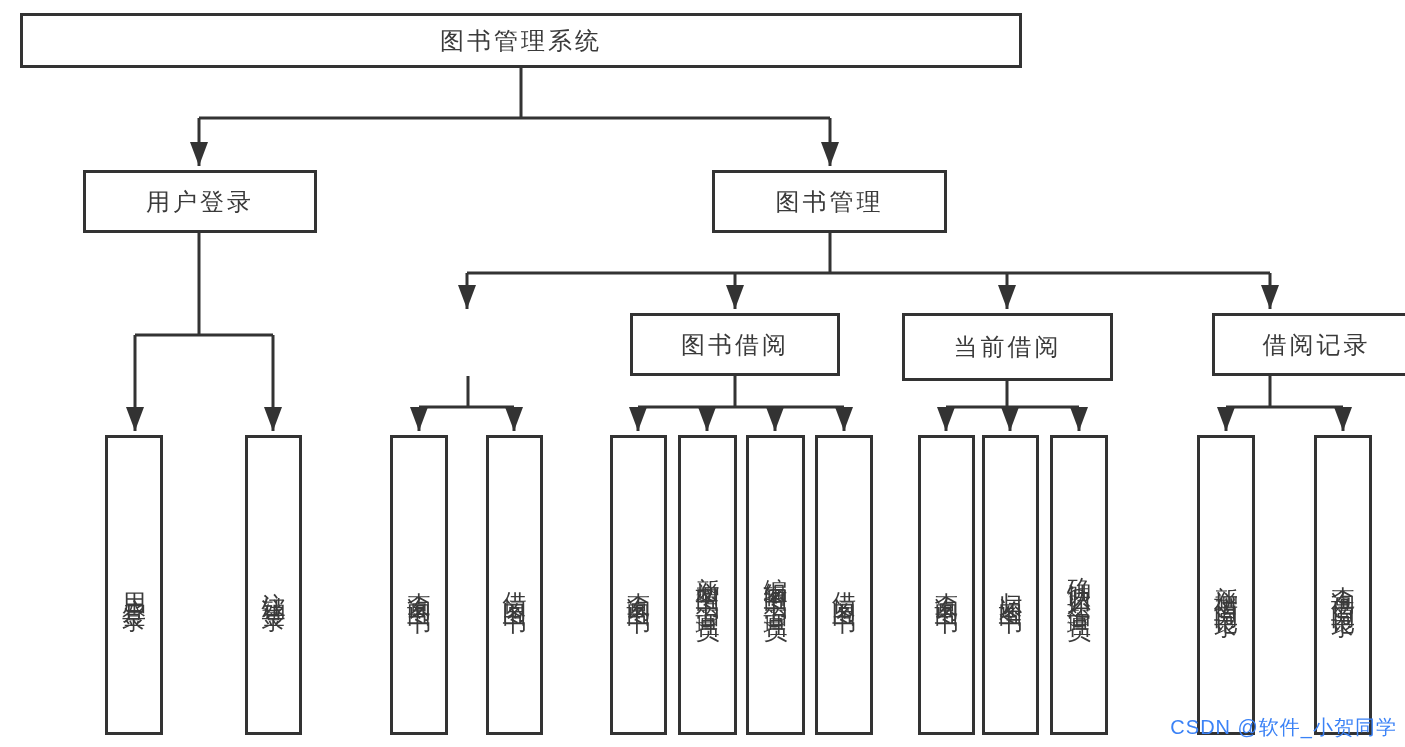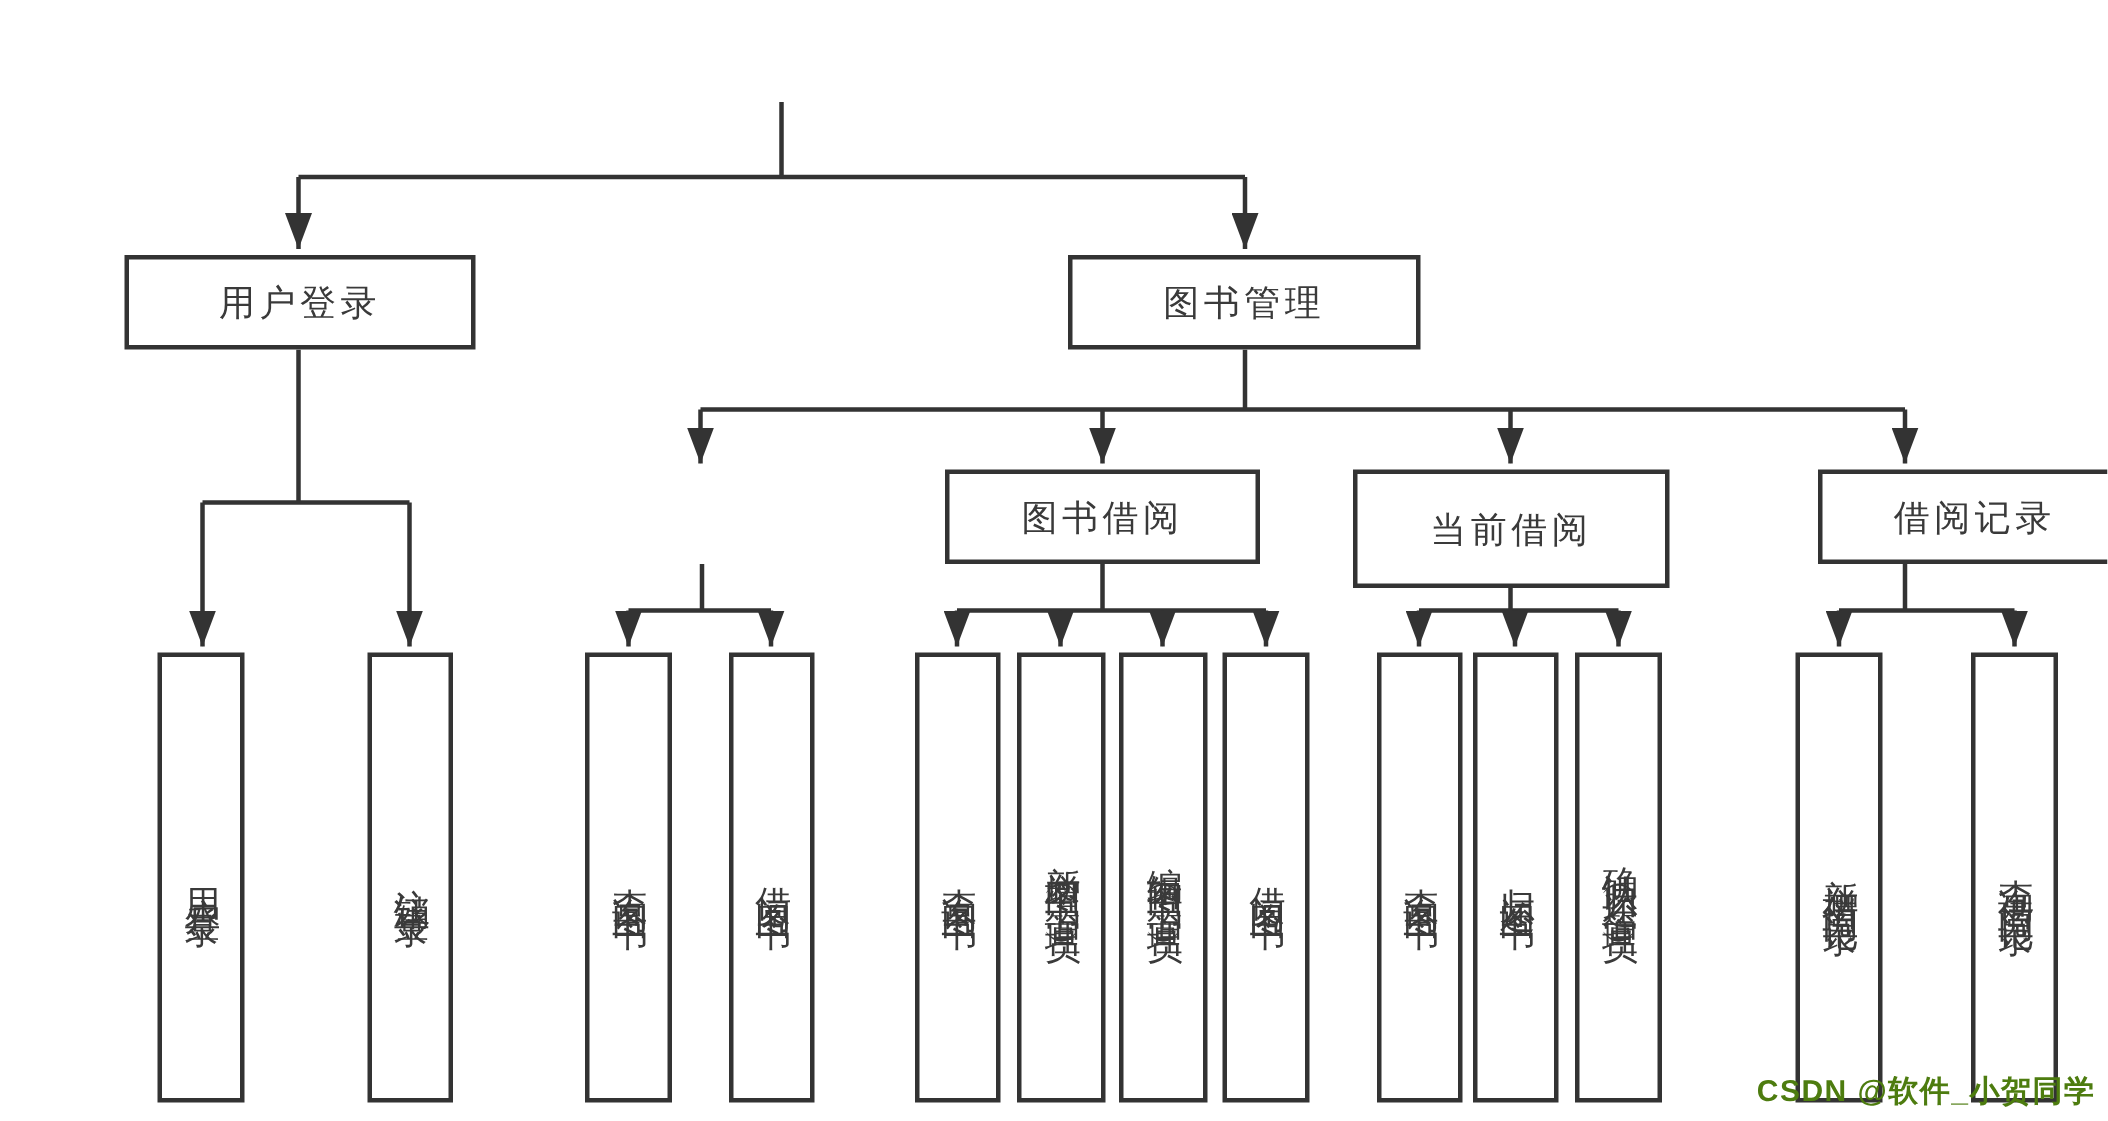--- a/index.html
+++ b/index.html
@@ -16,21 +16,21 @@
   }
   .vnode{
     position:absolute;box-sizing:border-box;border:3px solid #333;background:#fff;
     display:flex;align-items:center;justify-content:center;
     top:435px;height:300px;font-size:24px;
   }
   .vnode span{
     writing-mode:vertical-rl;line-height:1;letter-spacing:6px;white-space:nowrap;
   }
   .watermark{
-    position:absolute;right:8px;bottom:6px;color:#4d7c0f;font-size:20px;letter-spacing:1px;font-weight:bold;
+    position:absolute;right:8px;bottom:6px;color:#3b82f6;font-size:20px;letter-spacing:1px;
   }
 </style>
 </head>
 <body>
 
 <div class="stage">
 
   <svg class="connectors" width="1405" height="747" viewBox="0 0 1405 747" xmlns="http://www.w3.org/2000/svg">
     <defs>
       <marker id="arrow" markerUnits="strokeWidth" markerWidth="8" markerHeight="6" refX="8" refY="3" orient="auto">
@@ -62,26 +62,27 @@
     <path d="M707,407 V431" marker-end="url(#arrow)"></path>
     <path d="M775,407 V431" marker-end="url(#arrow)"></path>
     <path d="M844,407 V431" marker-end="url(#arrow)"></path>
     <path d="M946,407 V431" marker-end="url(#arrow)"></path>
     <path d="M1010,407 V431" marker-end="url(#arrow)"></path>
     <path d="M1079,407 V431" marker-end="url(#arrow)"></path>
     <path d="M1226,407 V431" marker-end="url(#arrow)"></path>
     <path d="M1343,407 V431" marker-end="url(#arrow)"></path>
   </svg>
 
+  <div class="node" style="left:20px;top:13px;width:1002px;height:55px;">图书管理系统</div>
 
   <div class="node" style="left:83px;top:170px;width:234px;height:63px;">用户登录</div>
   <div class="node" style="left:712px;top:170px;width:235px;height:63px;">图书管理</div>
 
   <div class="node" style="left:630px;top:313px;width:210px;height:63px;">图书借阅</div>
-  <div class="node" style="left:902px;top:313px;width:211px;height:79px;">当前借阅</div>
+  <div class="node" style="left:902px;top:313px;width:211px;height:68px;">当前借阅</div>
   <div class="node" style="left:1166px;top:313px;width:209px;height:63px;margin-left:46px;">借阅记录</div>
 
   <div class="vnode" style="left:105px;width:58px;">
     <span>用户登录</span>
   </div>
   <div class="vnode" style="left:245px;width:57px;">
     <span>注销登录</span>
   </div>
 
   <div class="vnode" style="left:390px;width:58px;">

